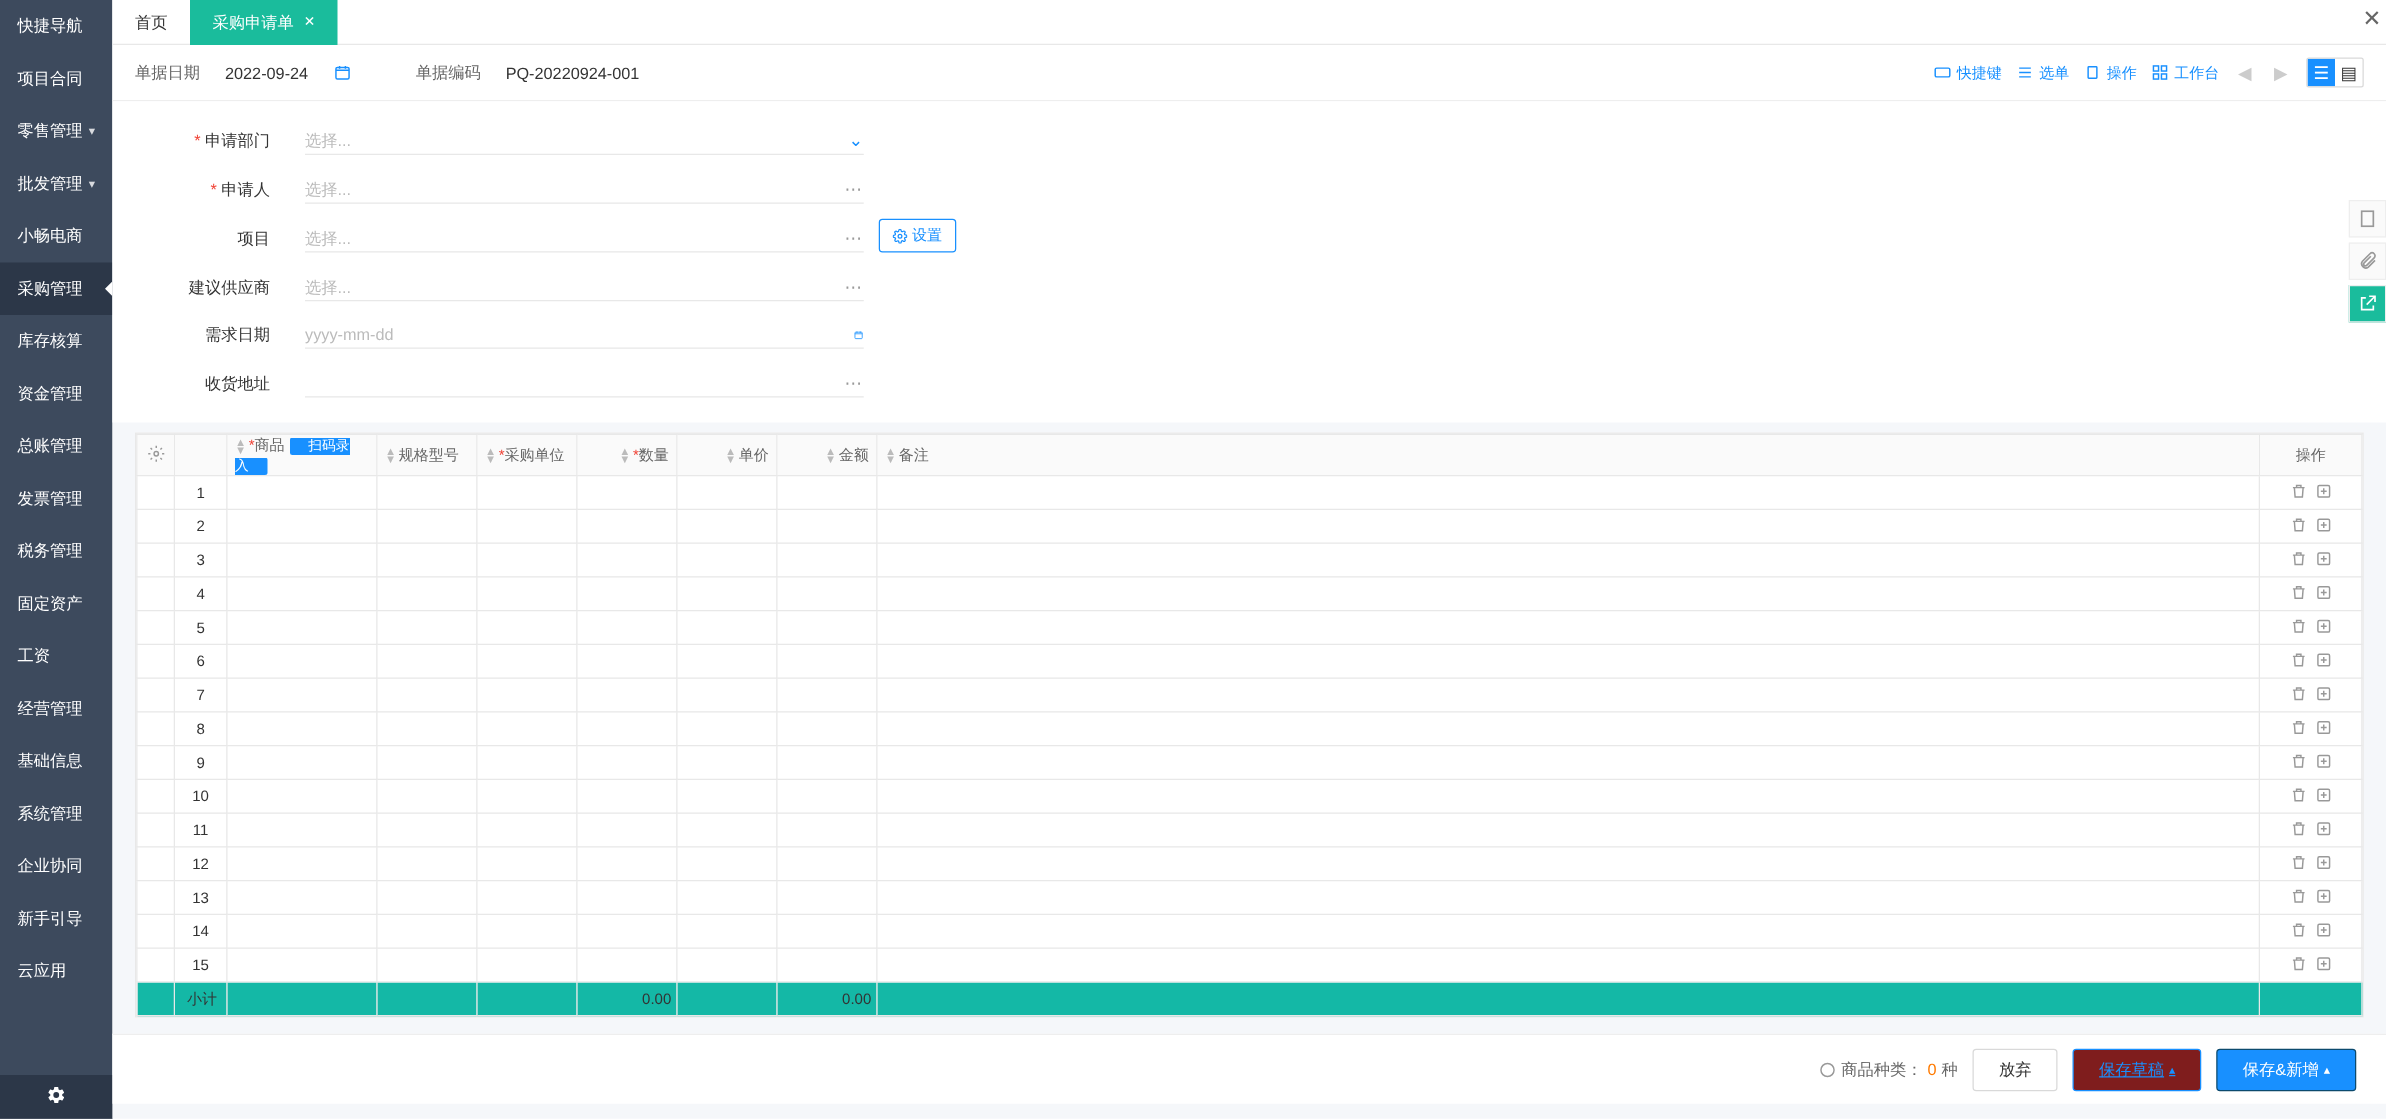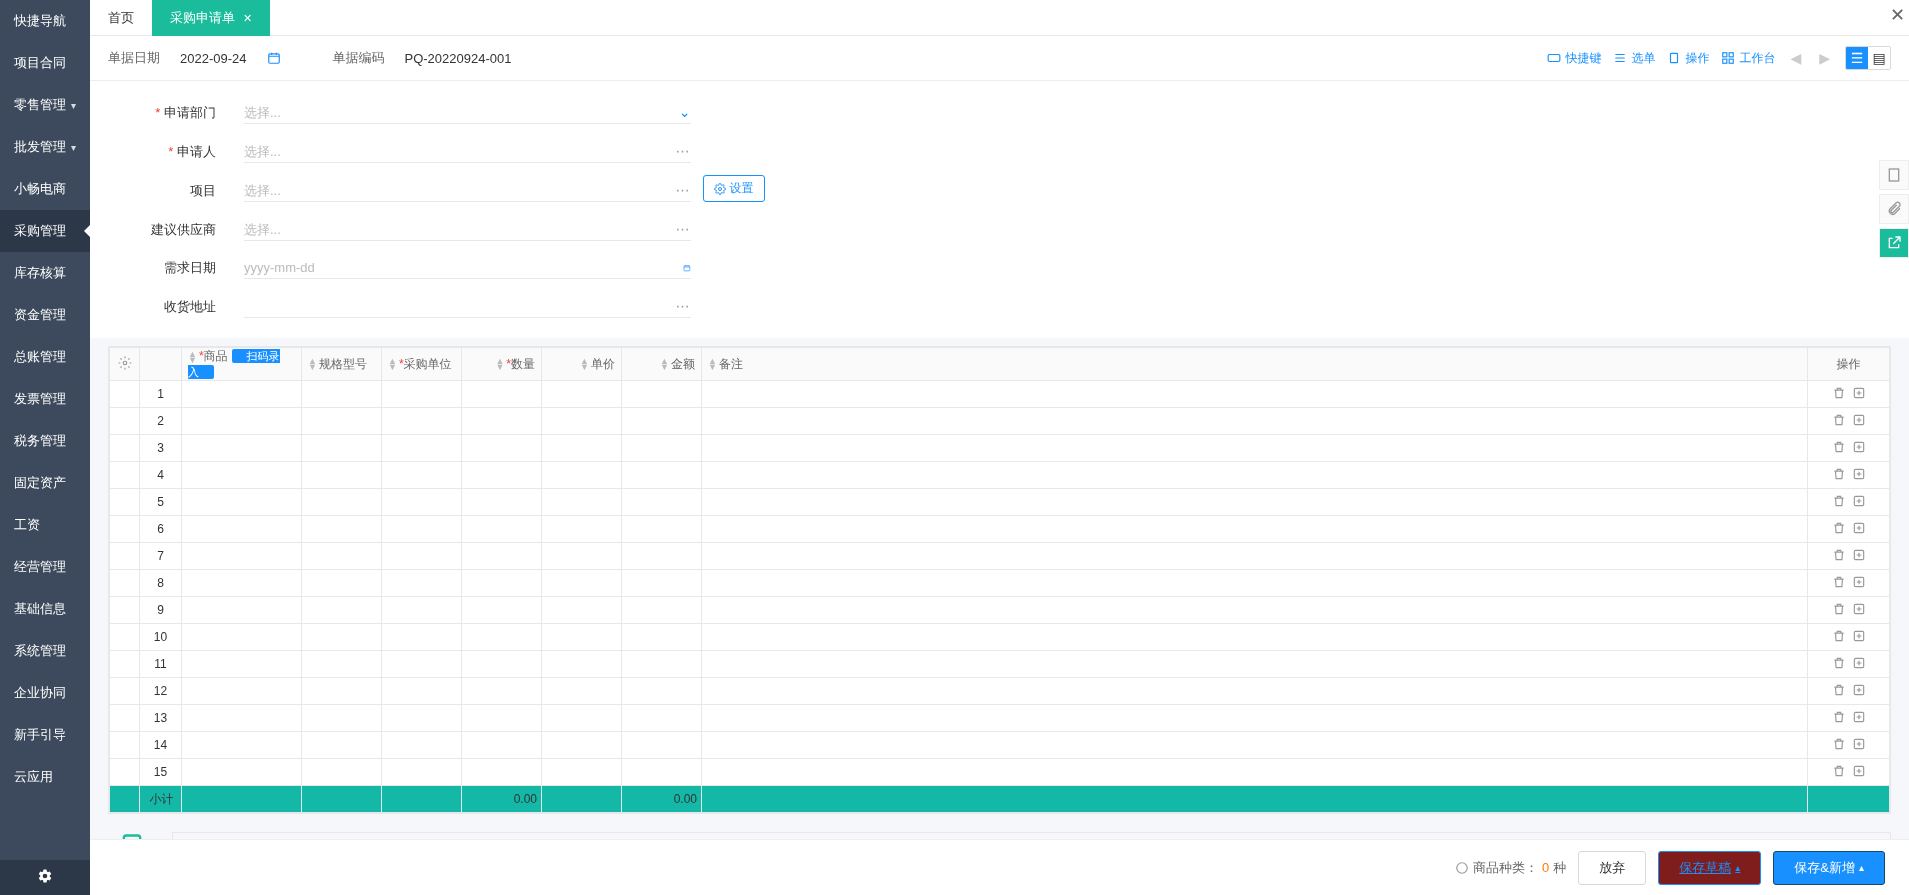--- a/index.html
+++ b/index.html
@@ -51,21 +51,21 @@
   .subtotal-row td { background: #14b8a6; text-align: right; padding-right: 4px; }
   .subtotal-row td.lbl { text-align: center; }
   .row-action { text-align: center; }
   .row-action svg { width: 14px; height: 14px; margin: 0 3px; cursor: pointer; }
   .remark-area { margin: 18px; display: flex; gap: 16px; align-items: flex-start; }
   .remark-side { text-align: center; color: #666; font-size: 12px; }
   .remark-side svg { width: 28px; height: 28px; display: block; margin: 0 auto 4px; }
   .remark-input { flex: 1; border: 1px solid #e8e8e8; padding: 12px; min-height: 42px; }
   .remark-input input { width: 100%; border: none; outline: none; font-size: 13px; }
   .remark-input input::placeholder { color: #bbb; }
-  .footer { position: absolute; bottom: 0; left: 90px; right: 0; height: 56px; background: #fff; border-top: 1px solid #eee; display: flex; align-items: center; justify-content: flex-end; padding: 0 24px; gap: 12px; }
+  .footer { position: absolute; bottom: 12px; left: 90px; right: 0; height: 56px; background: #fff; border-top: 1px solid #eee; display: flex; align-items: center; justify-content: flex-end; padding: 0 24px; gap: 12px; }
   .footer .stat { color: #666; font-size: 13px; display: inline-flex; align-items: center; gap: 4px; }
   .footer .stat .num { color: #ff7a00; }
   .btn { padding: 7px 20px; border-radius: 3px; font-size: 13px; cursor: pointer; display: inline-flex; align-items: center; gap: 4px; }
   .btn-default { background: #fff; border: 1px solid #d9d9d9; color: #333; }
   .btn-outline { background: #7f1d1d; border: 1px solid #1890ff; color: #1890ff; text-decoration: underline; }
   .btn-primary { background: #1890ff; border: 1px solid #0c4a6e; color: #fff; }
   .right-rail { position: absolute; right: 0; top: 160px; display: flex; flex-direction: column; gap: 4px; }
   .rail-btn { width: 30px; height: 30px; background: #fafafa; border: 1px solid #eee; display: flex; align-items: center; justify-content: center; cursor: pointer; color: #999; }
   .rail-btn.active { background: #1abc9c; color: #fff; }
 </style>

